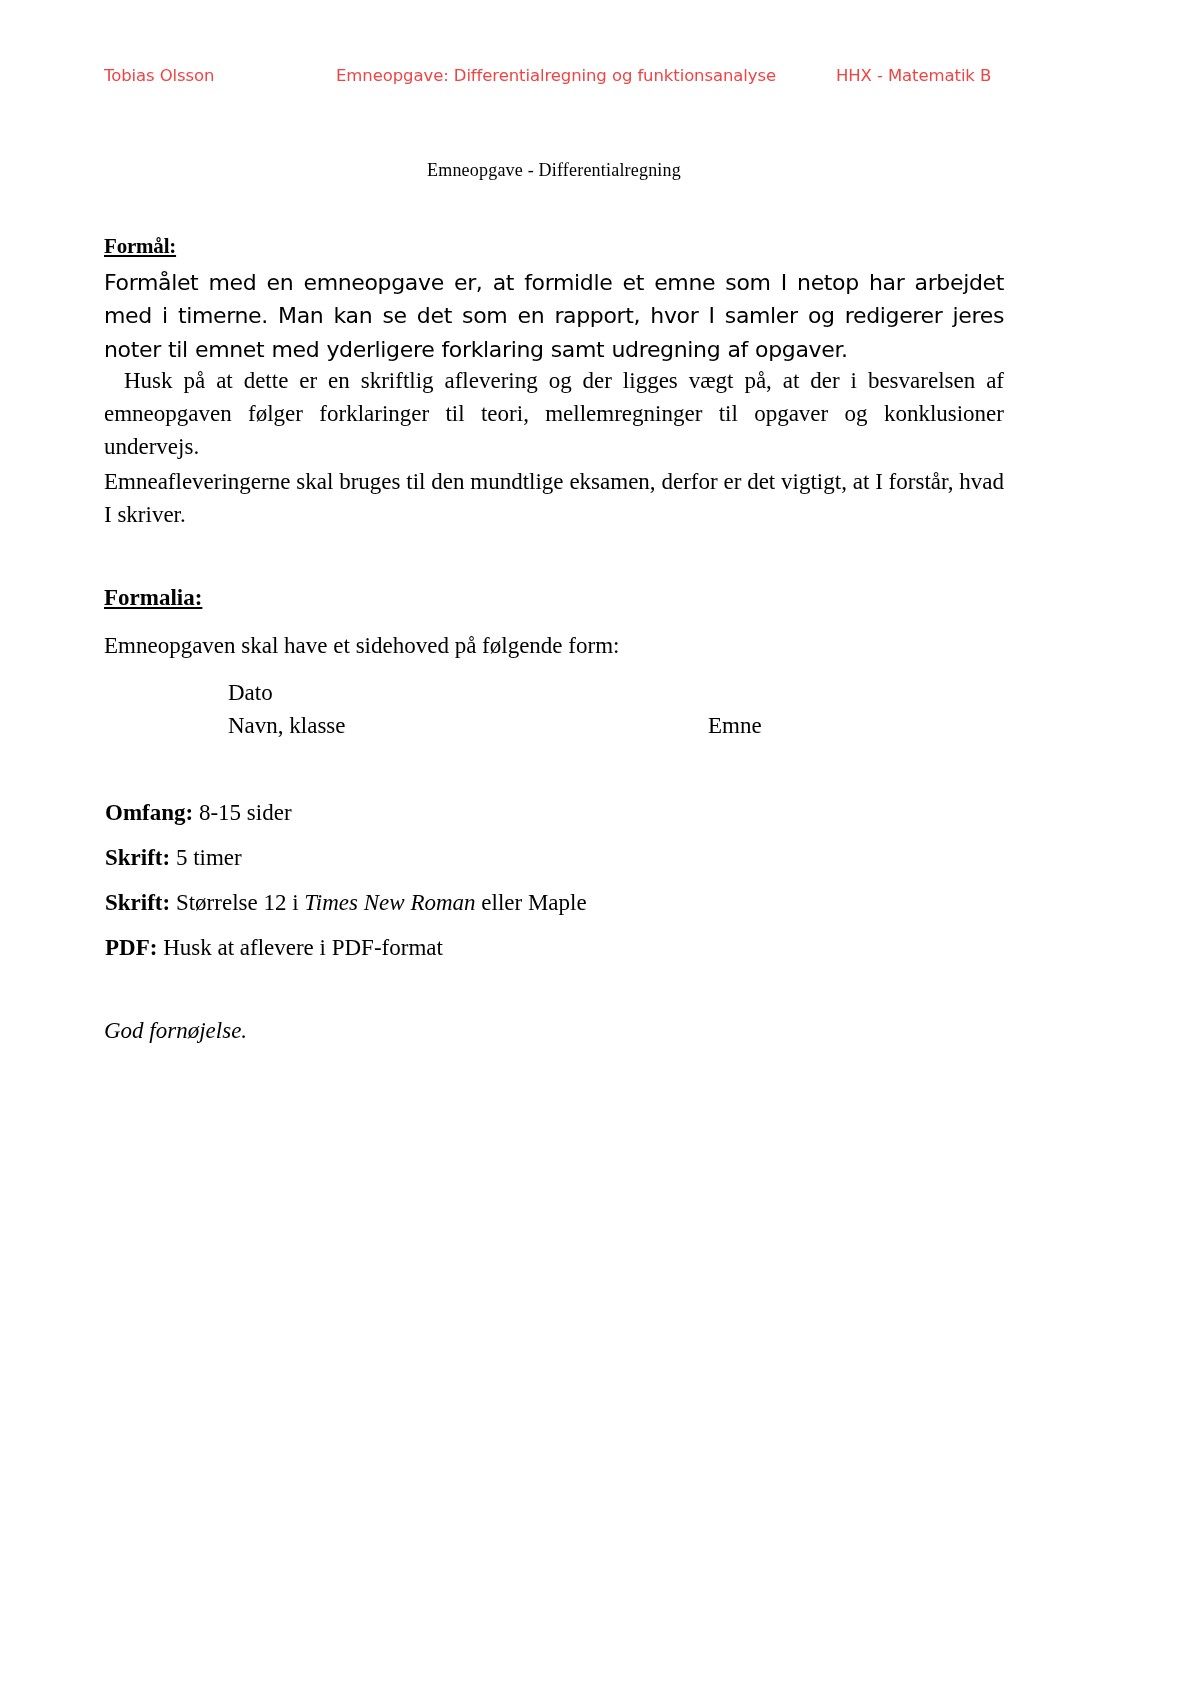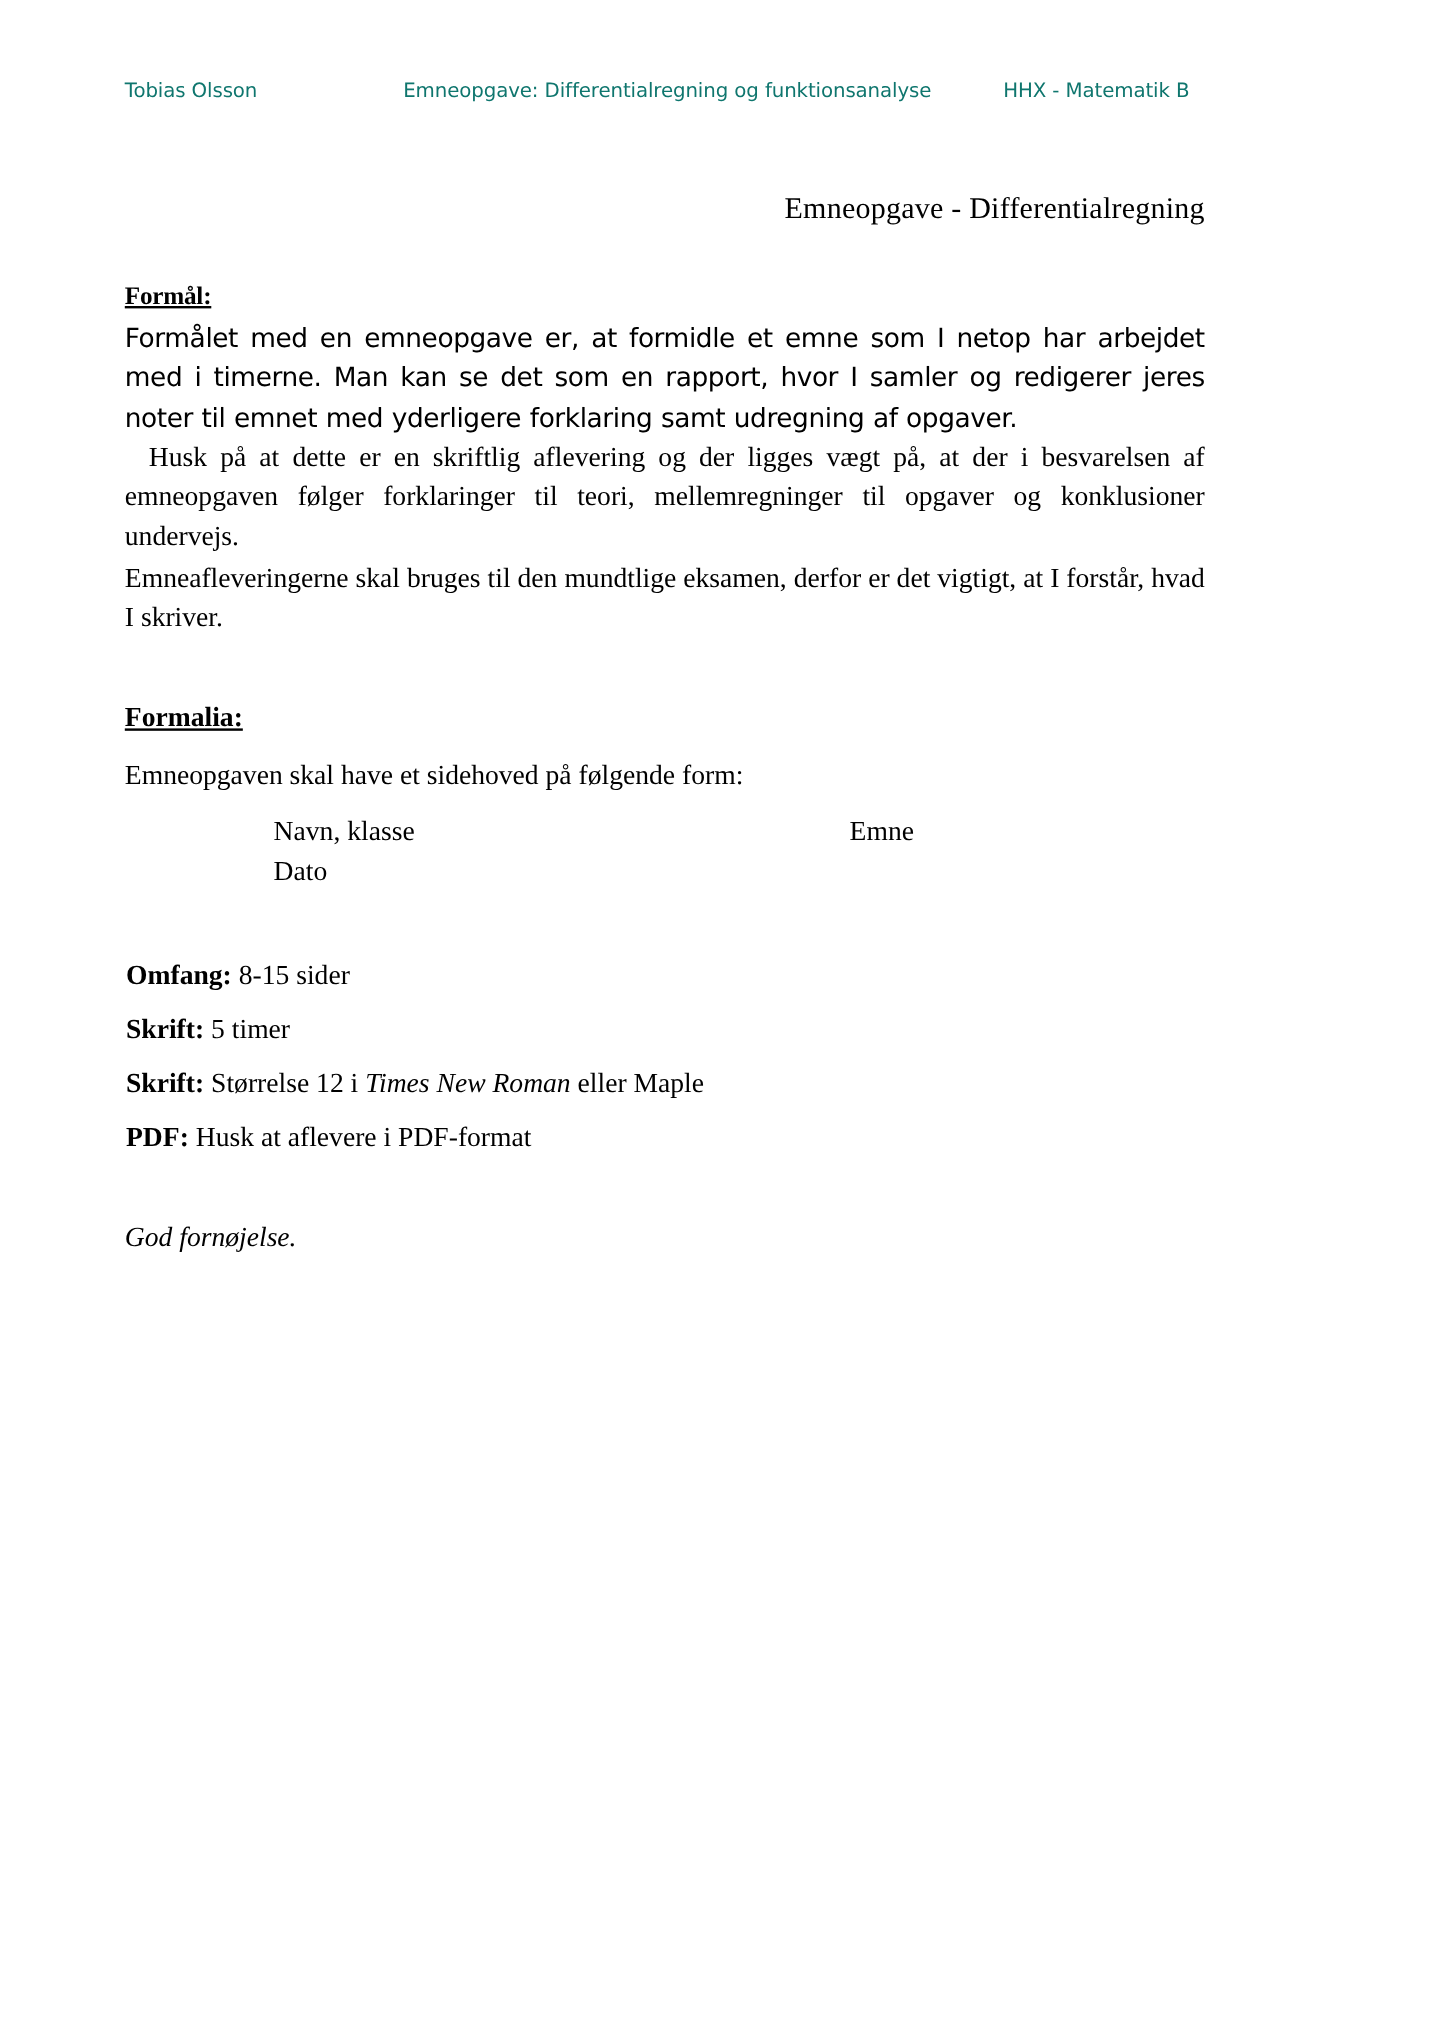--- a/index.html
+++ b/index.html
@@ -33,38 +33,38 @@
 
   
   .doc-header {
     position: absolute;
     left: 104px;
     top: 66px;
     width: 910px;
     font-family: "DejaVu Sans", sans-serif;
     font-size: 16.5px;
     letter-spacing: -0.1px;
-    color: #0f766e;
+    color: #ef4444;
     display: flex;
     align-items: baseline;
     white-space: nowrap;
   }
   .hdr-left   { width: 232px; flex: 0 0 auto; }
   .hdr-center { flex: 0 0 auto; width: 500px; }
   .hdr-right  { flex: 1 1 auto; text-align: left; }
 
   
   .doc-title {
     position: absolute;
     left: 0;
     top: 160px;
     width: 900px;
-    text-align: right;
-    font-family: "Liberation Serif", serif;
-    font-size: 25px;
+    text-align: center;
+    font-family: "Liberation Serif", serif;
+    font-size: 18px;
     line-height: 1.2;
     letter-spacing: 0.2px;
   }
 
   
   .block { position: absolute; left: 0; width: 900px; }
 
   h2.sec-sans {
     margin: 0;
     font-family: Liberation Serif, serif;
@@ -177,26 +177,26 @@
     <div class="block" style="top:585px;">
       <h2 class="sec-serif">Formalia:</h2>
     </div>
 
     <div class="block" style="top:630px;">
       <p class="serif-plain">Emneopgaven skal have et sidehoved på følgende form:</p>
     </div>
 
     <div class="sidehoved" style="top:676px;">
       <div class="sh-row">
+        <span class="sh-left">Dato</span>
+      </div>
+      <div class="sh-row">
         <span class="sh-left">Navn, klasse</span>
         <span class="sh-right">Emne</span>
       </div>
-      <div class="sh-row">
-        <span class="sh-left">Dato</span>
-      </div>
     </div>
 
     <div class="spec-line" style="top:798px;">
       <span class="spec-label">Omfang:</span>
       <span>8-15 sider</span>
     </div>
 
     <div class="spec-line" style="top:843px;">
       <span class="spec-label">Skrift:</span>
       <span>5 timer</span>

